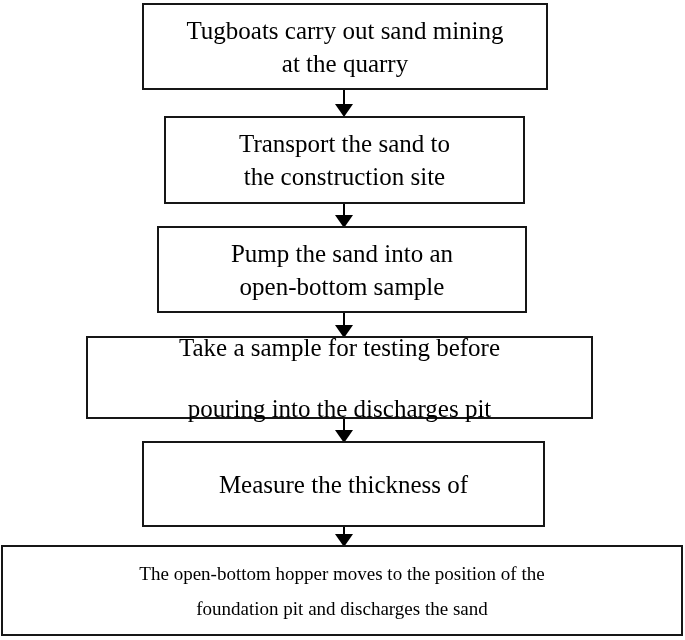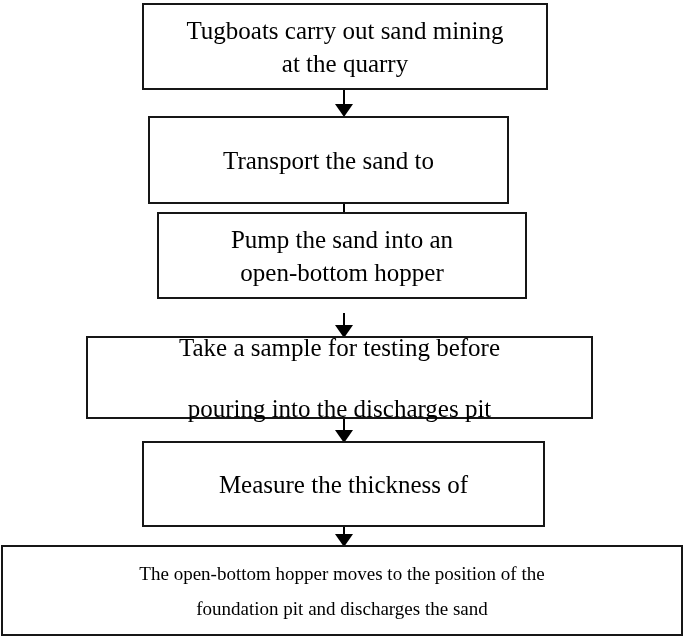--- a/index.html
+++ b/index.html
@@ -30,22 +30,22 @@
     display: flex;
     flex-direction: column;
     align-items: center;
     justify-content: center;
     text-align: center;
     font-size: 25px;
     line-height: 33px;
     white-space: nowrap;
   }
   .box1 { left: 142px; top: 3px;   width: 406px; height: 87px; }
-  .box2 { left: 148px; top: 116px; width: 361px; height: 88px; justify-content: center; }
-  .box3 { left: 157px; top: 212px; width: 370px; height: 87px; }
+  .box2 { left: 164px; top: 116px; width: 361px; height: 88px; justify-content: center; }
+  .box3 { left: 157px; top: 226px; width: 370px; height: 87px; }
   .box4 { left: 86px;  top: 336px; width: 507px; height: 83px; gap: 28px; }
   .box5 { left: 142px; top: 441px; width: 403px; height: 86px; justify-content: center; }
   .box6 { left: 1px;   top: 545px; width: 682px; height: 91px; font-size: 19px; line-height: 35px; }
   .arrow {
     position: absolute;
     left: 335px;
     width: 18px;
     display: flex;
     flex-direction: column;
     align-items: center;
@@ -78,30 +78,31 @@
     <span>at the quarry</span>
   </div>
 
   <div class="arrow a1">
     <div class="stem"></div>
     <div class="head"></div>
   </div>
 
   <div class="box box2">
     <span>Transport the sand to</span>
+    <span>the construction site</span>
   </div>
 
   <div class="arrow a2">
     <div class="stem"></div>
     <div class="head"></div>
   </div>
 
   <div class="box box3">
     <span>Pump the sand into an</span>
-    <span>open-bottom hopper</span>
+    <span>open-bottom sample</span>
   </div>
 
   <div class="arrow a3">
     <div class="stem"></div>
     <div class="head"></div>
   </div>
 
   <div class="box box4">
     <span>Take a sample for testing before</span>
     <span>pouring into the discharges pit</span>

